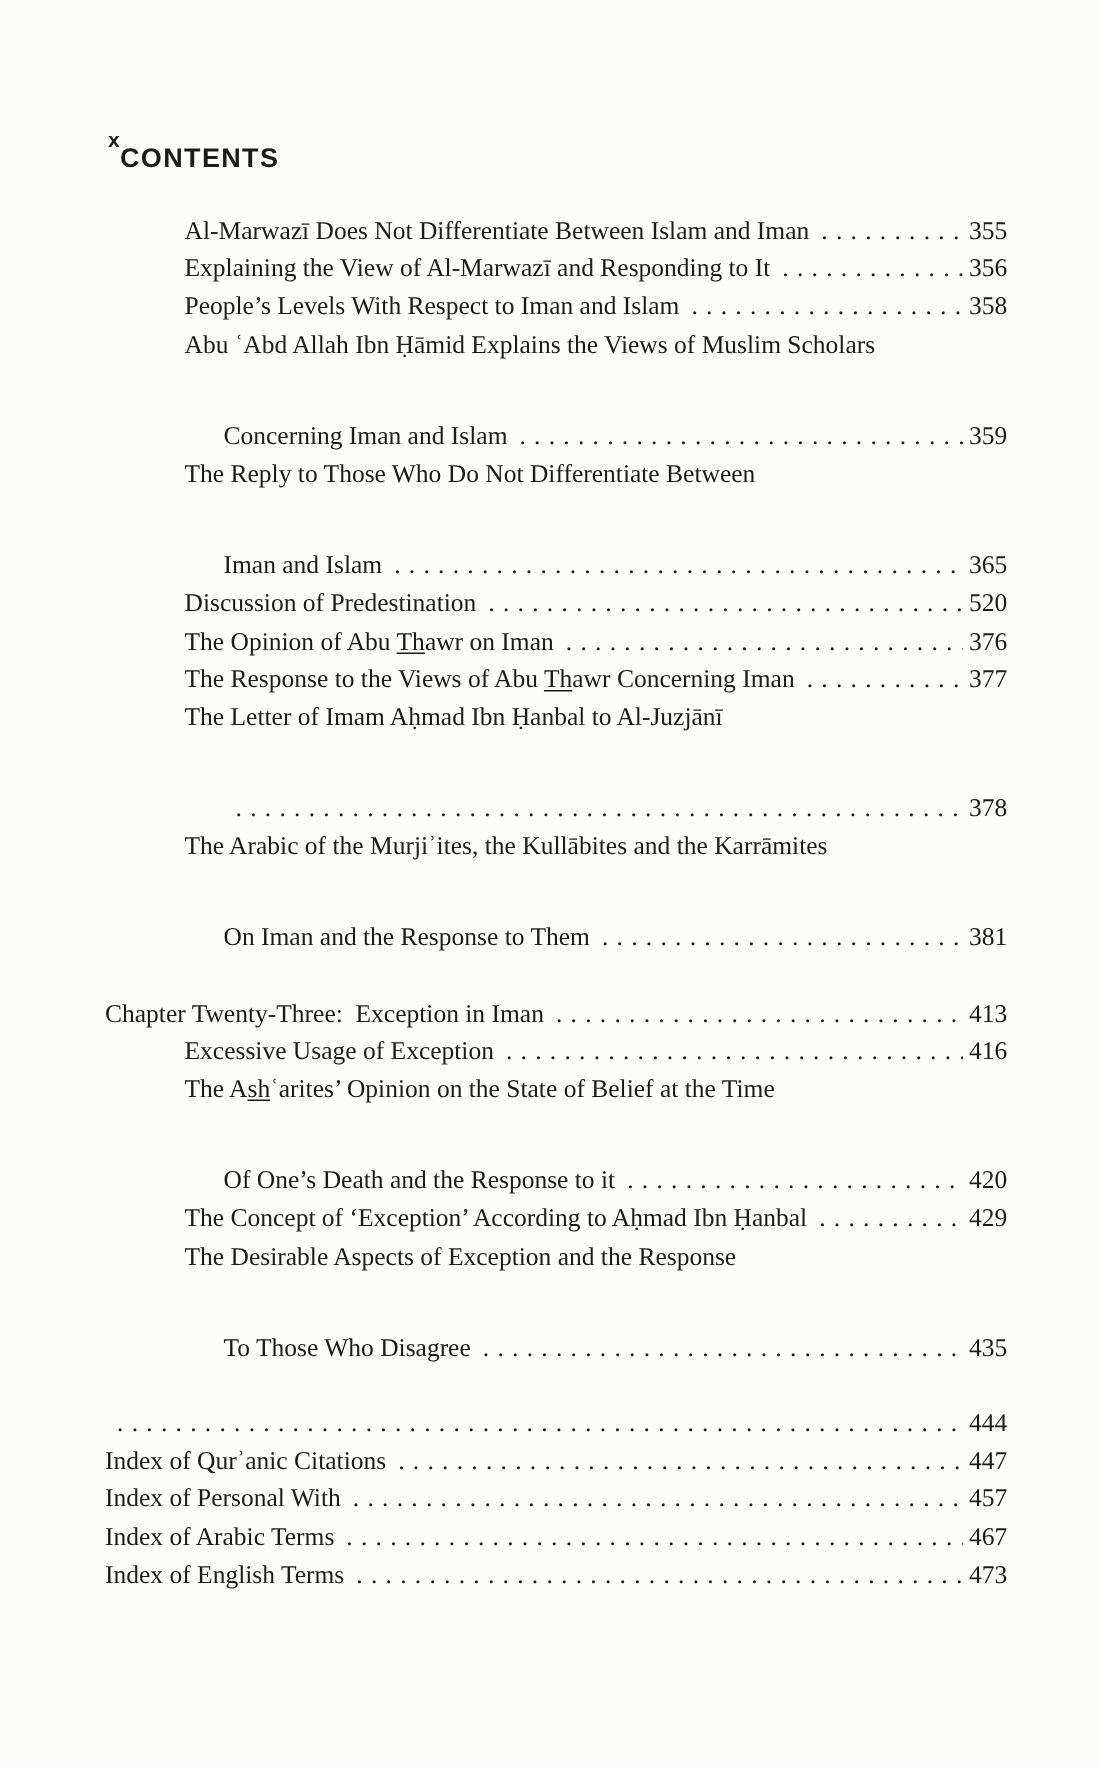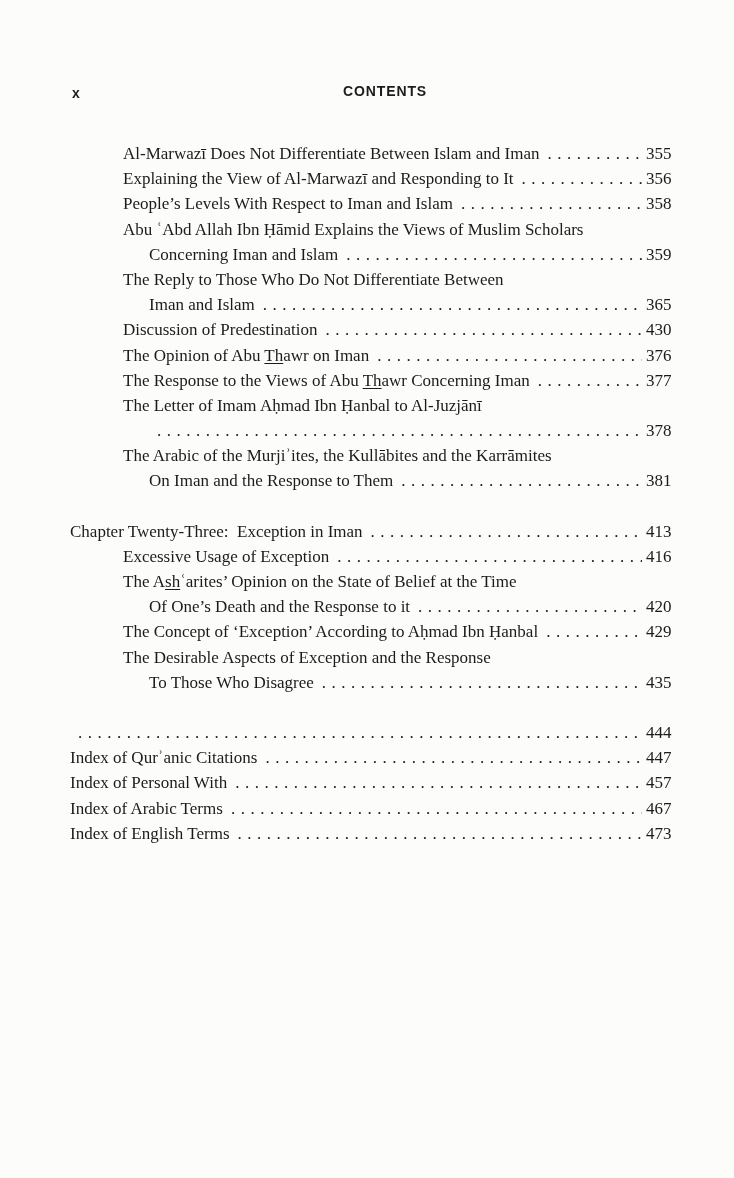--- a/index.html
+++ b/index.html
@@ -13,33 +13,33 @@
     font-size:17px;
     overflow:hidden;
   }
   .pagehead{position:absolute;top:83px;left:70px;right:54px;height:22px;}
   .folio{
     position:absolute;left:2px;top:2px;
     font-family:"Liberation Sans","DejaVu Sans",sans-serif;
     font-weight:bold;font-size:14px;
   }
   .running-title{
-    position:absolute;left:0;right:0;top:0;text-align:center;
+    position:absolute;left:0;right:0;top:12px;text-align:left;
     font-family:"Liberation Sans","DejaVu Sans",sans-serif;
-    font-weight:bold;font-size:14px;letter-spacing:0.9px;
+    font-weight:bold;font-size:18px;letter-spacing:0.9px;
     transform:translateX(10px);
   }
   .toc{position:absolute;left:70px;right:54px;top:141px;}
   .row{
     display:flex;align-items:baseline;
     height:25.2px;line-height:25.2px;
     white-space:nowrap;
   }
   .row.i1{padding-left:53px;}
-  .row.i2{padding-left:79px;}
+  .row.i2{padding-left:79px;margin-top:36px;}
   .t{flex:0 0 auto;}
   .t u{text-underline-offset:2px;}
   .leader{
     flex:1 1 auto;min-width:0;overflow:hidden;
     letter-spacing:5.5px;margin-left:8px;
   }
   .pg{flex:0 0 auto;min-width:34px;text-align:left;margin-left:4px;}
   .spacer{height:25px;}
 </style>
 </head>
@@ -78,21 +78,21 @@
         <span class="t">The Reply to Those Who Do Not Differentiate Between</span>
       </div>
       <div class="row i2">
         <span class="t">Iman and Islam</span>
         <span class="leader">......................................................................................................................................................</span>
         <span class="pg">365</span>
       </div>
       <div class="row i1">
         <span class="t">Discussion of Predestination</span>
         <span class="leader">......................................................................................................................................................</span>
-        <span class="pg">430</span>
+        <span class="pg">520</span>
       </div>
       <div class="row i1">
         <span class="t">The Opinion of Abu <u>Th</u>awr on Iman</span>
         <span class="leader">......................................................................................................................................................</span>
         <span class="pg">376</span>
       </div>
       <div class="row i1">
         <span class="t">The Response to the Views of Abu <u>Th</u>awr Concerning Iman</span>
         <span class="leader">......................................................................................................................................................</span>
         <span class="pg">377</span>

